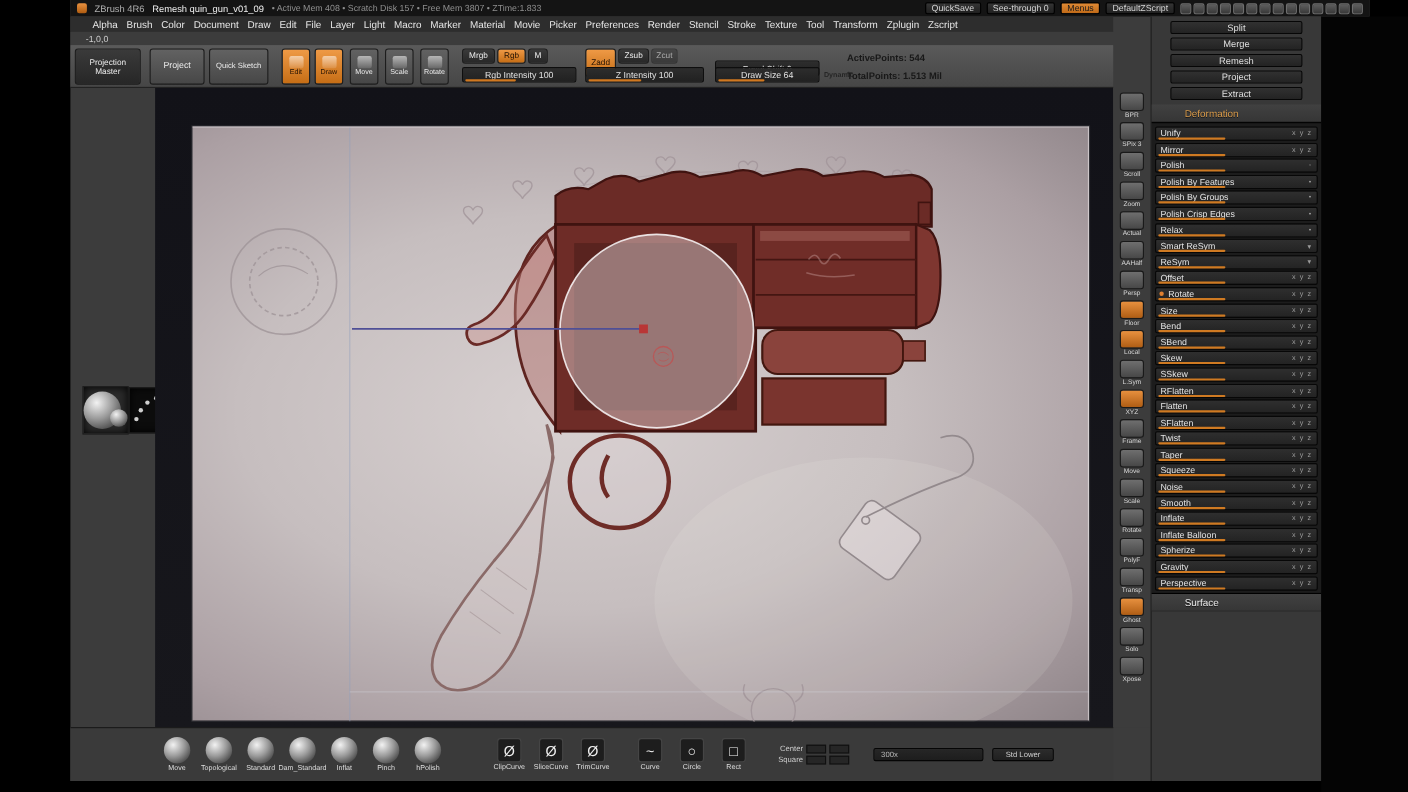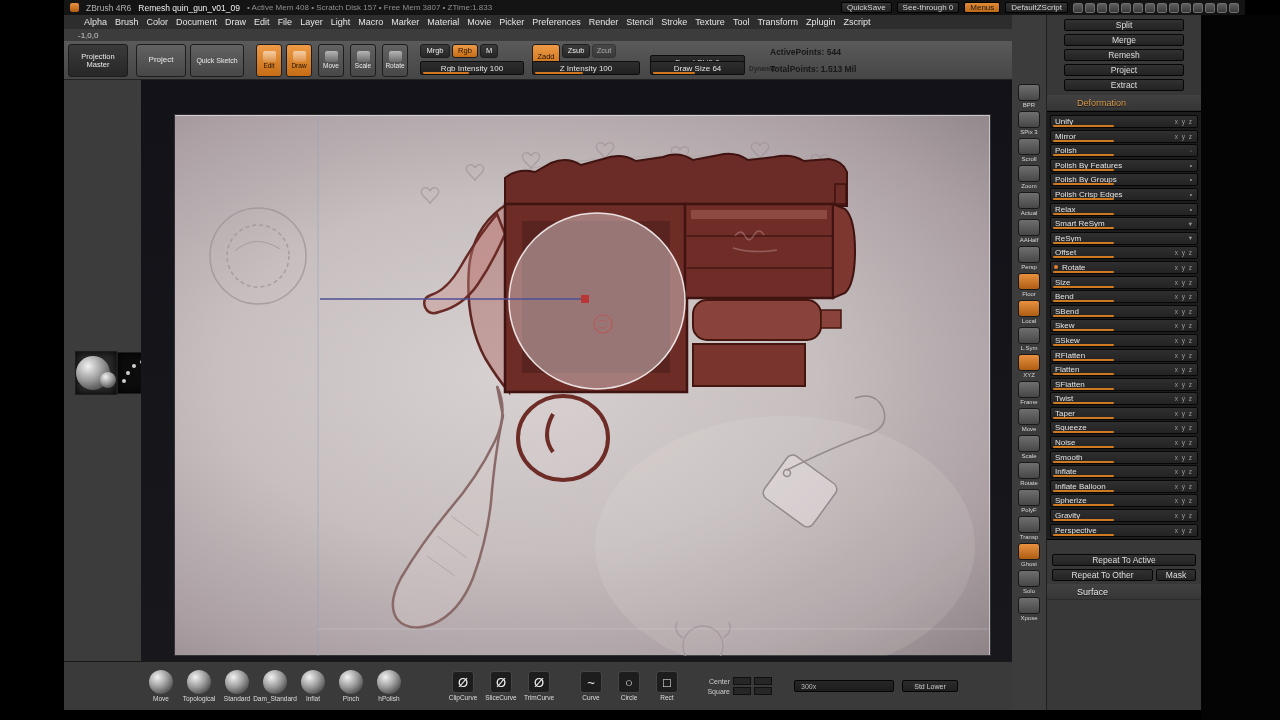--- a/index.html
+++ b/index.html
@@ -641,27 +641,20 @@
     </div>
 
     <div class="def-row" data-accent="false">
 
       <span class="def-label">Perspective</span>
       <span class="def-axes">x y z</span>
       <span class="def-fill"></span>
     </div>
   </div>
 
-  <div class="rp-repeat">
-    <div class="rp-btn wide">Repeat To Active</div>
-    <div class="rp-row">
-      <div class="rp-btn">Repeat To Other</div>
-      <div class="rp-btn small">Mask</div>
-    </div>
-  </div>
 
   <div class="rp-header">Surface</div>
 </div>
 
 <div class="abs bottomtray">
   <div style="display:flex">
     <div class="tray-item">
       <span class="tray-sphere sphere"></span>
       <span class="tray-label">Move</span>
     </div>

